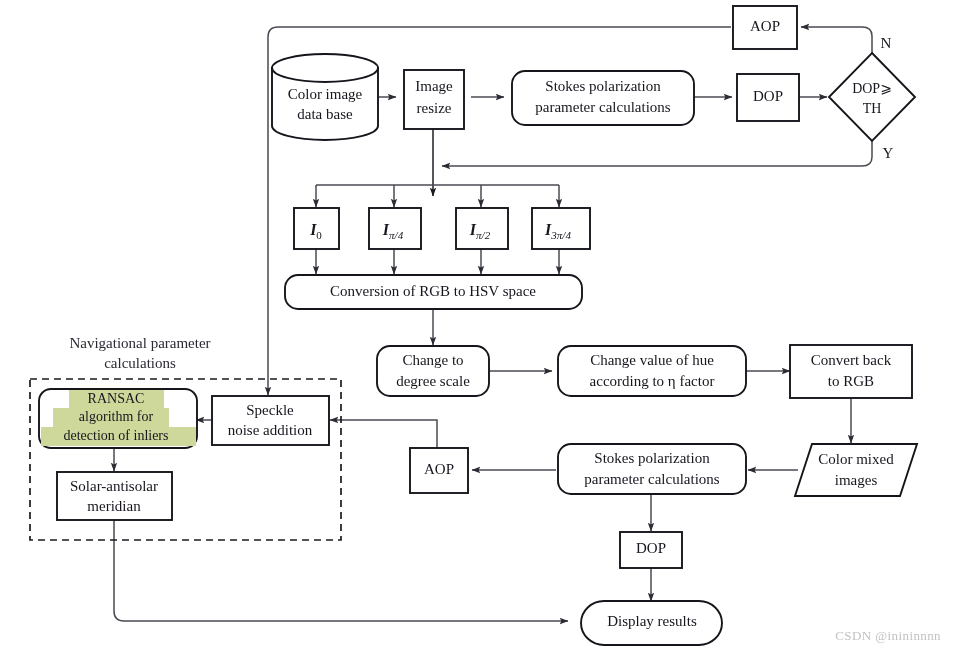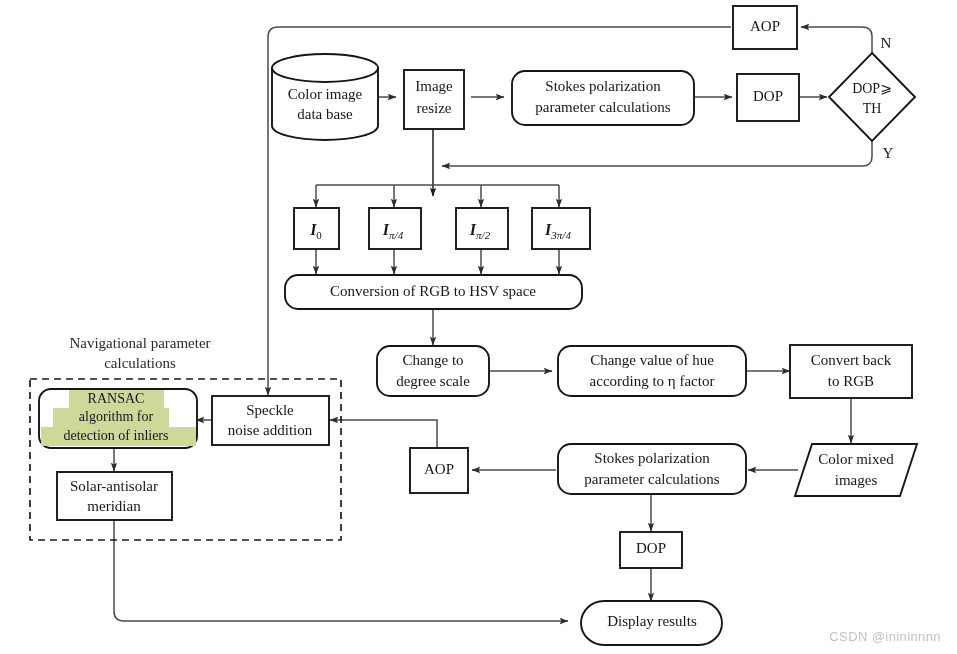--- a/index.html
+++ b/index.html
@@ -78,21 +78,21 @@
     stroke: #2b2b33;
     stroke-width: 1.6;
   }
   .hl {
     fill: #cdd89a;
   }
   .watermark {
     position: absolute;
     right: 16px;
     bottom: 10px;
-    font-family: Liberation Sans, sans-serif;
+    font-family: Liberation Serif, serif;
     font-size: 13px;
     color: #c2c2c2;
     letter-spacing: 0.4px;
     user-select: none;
   }
 </style>
 </head>
 <body>
 
 <svg id="diagram" viewBox="0 0 957 654">

